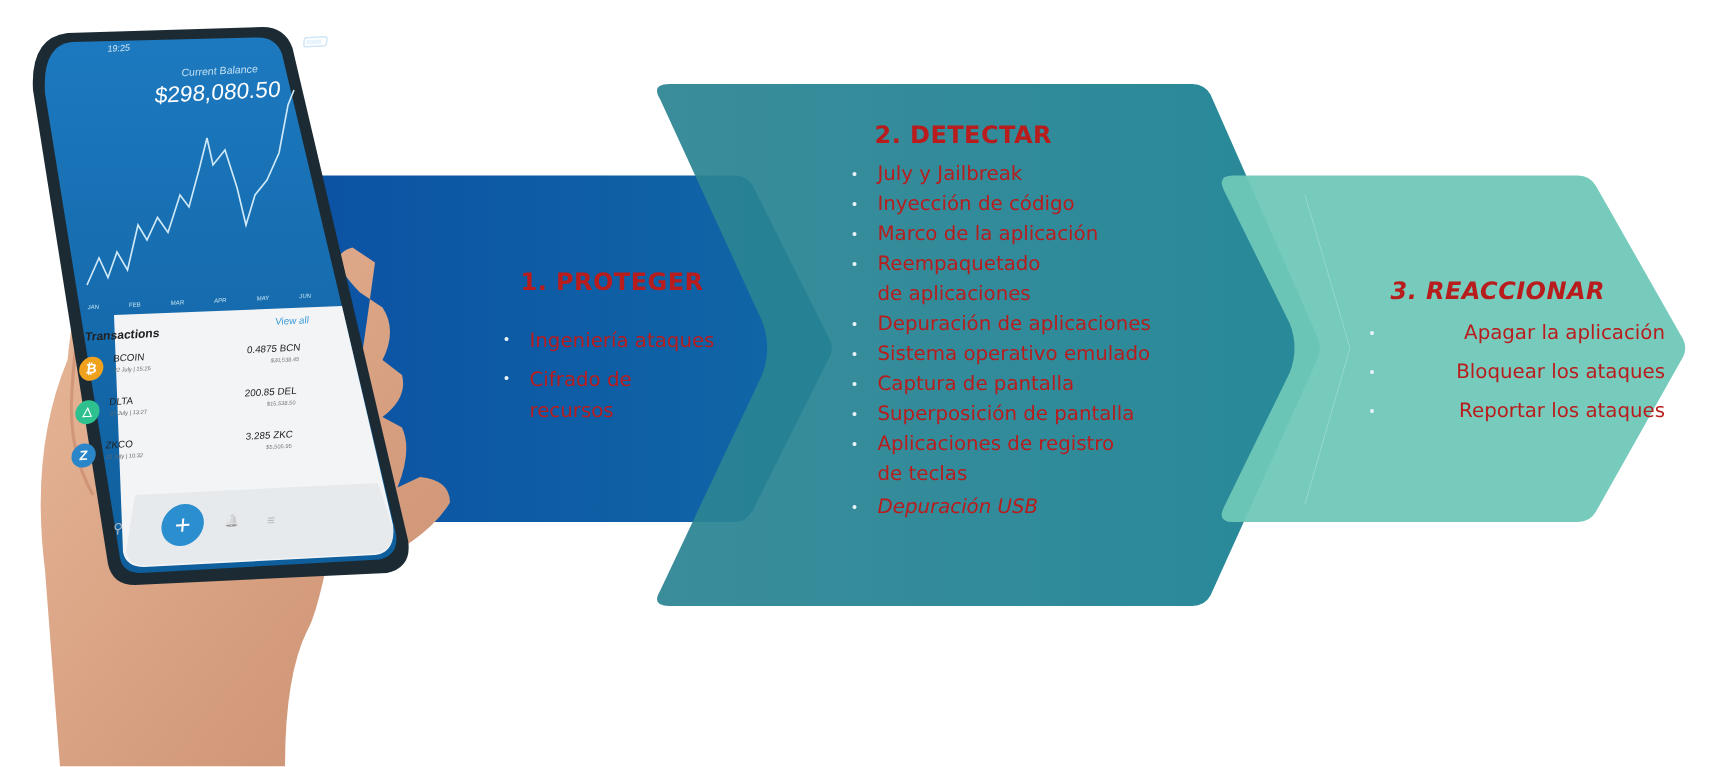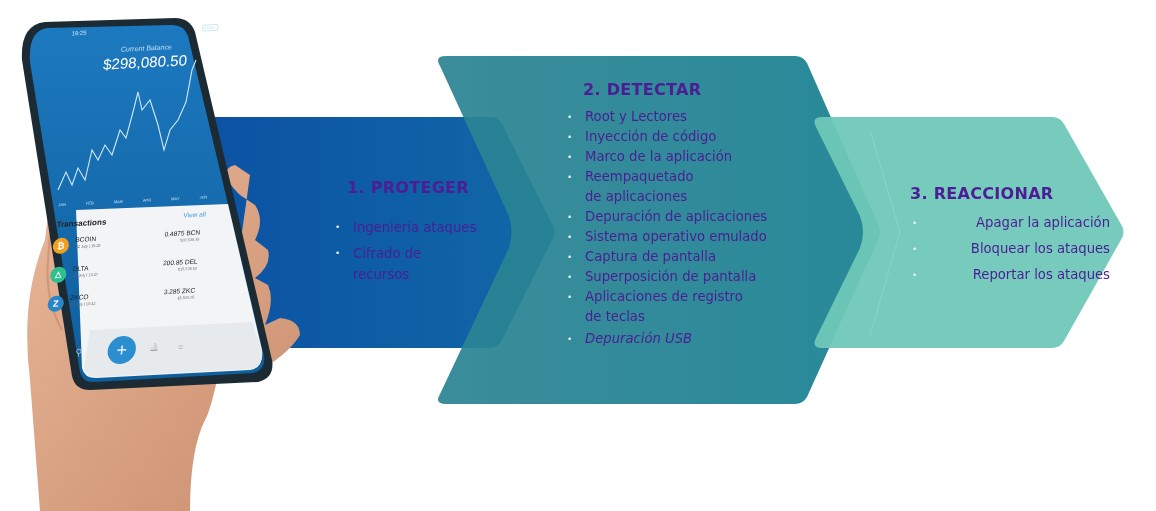--- a/index.html
+++ b/index.html
@@ -1,30 +1,30 @@
 <!DOCTYPE html>
 <html><head>
 <meta charset="utf-8">
 <style>
   html, body { margin:0; padding:0; background:#ffffff; }
   body { width:1156px; height:511px; position:relative; overflow:hidden; font-family:"Liberation Sans", sans-serif; }
   .stage { position:absolute; left:0; top:0; width:1156px; height:511px; }
   svg.bg { position:absolute; left:0; top:0; }
-  .panel-text { position:absolute; color:#4c1d95; font-family:"DejaVu Sans", sans-serif; }
+  .panel-text { position:absolute; color:#b91c1c; font-family:"DejaVu Sans", sans-serif; }
   .panel-title { font-weight:bold; font-size:16px; letter-spacing:0.3px; margin:0 0 8px 0; white-space:nowrap; }
   ul.items { list-style:none; margin:0; padding:0; }
   ul.items li { position:relative; padding-left:20px; font-size:13.2px; line-height:20px; white-space:pre-line; }
   ul.items li::before { content:"•"; position:absolute; left:2px; top:0; font-size:9px; color:#e6f2f5; }
   #p1 { left:333px; top:178px; width:200px; }
   #p1 .panel-title { margin-left:14px; margin-bottom:20px; }
   #p1 ul.items li { margin-bottom:5px; line-height:21px; }
   #p2 { left:565px; top:80px; width:260px; }
   #p2 .panel-title { margin-left:18px; margin-bottom:8px; }
   #p3 { left:910px; top:184px; width:200px; }
-  #p3 .panel-title { margin-left:0; margin-bottom:10px; }
+  #p3 .panel-title { margin-left:17px; margin-bottom:10px;font-style:italic; }
   #p3 ul.items li { margin-bottom:6px;text-align:right; }
 
   
   .screen { position:absolute; left:44px; top:28px; width:168px; height:352px; transform-origin:0 0; transform:skewX(-8deg) rotate(-3deg) translateX(20px); font-family:"Liberation Sans", sans-serif; }
   .scr-time { position:absolute; left:8px; top:4px; font-size:6px; color:#cfe6f6; }
   .scr-battery { position:absolute; right:14px; top:5px; width:14px; height:5px; border:1px solid #cfe6f6; border-radius:2px; }
   .scr-battery::after { content:""; position:absolute; left:1px; top:1px; width:10px; height:3px; background:#e8f4fb; }
   .scr-bal-label { position:absolute; left:0; width:168px; top:22px; text-align:center; font-size:7px; color:#bfe0f3; }
   .scr-bal { position:absolute; left:0; width:168px; top:31px; text-align:center; font-size:15px; color:#ffffff; }
   .months { position:absolute; left:0; top:176px; width:168px; display:flex; justify-content:space-around; font-size:4px; color:#bfe0f3; }
@@ -137,21 +137,21 @@
     <ul class="items">
       <li>Ingeniería ataques</li>
       <li>Cifrado de
 recursos</li>
     </ul>
   </div>
 
   <div class="panel-text" id="p2">
     <div class="panel-title">2. DETECTAR</div>
     <ul class="items">
-      <li>Root y Lectores</li>
+      <li>July y Jailbreak</li>
       <li>Inyección de código</li>
       <li>Marco de la aplicación</li>
       <li>Reempaquetado
 de aplicaciones</li>
       <li>Depuración de aplicaciones</li>
       <li>Sistema operativo emulado</li>
       <li>Captura de pantalla</li>
       <li>Superposición de pantalla</li>
       <li>Aplicaciones de registro
 de teclas</li>

